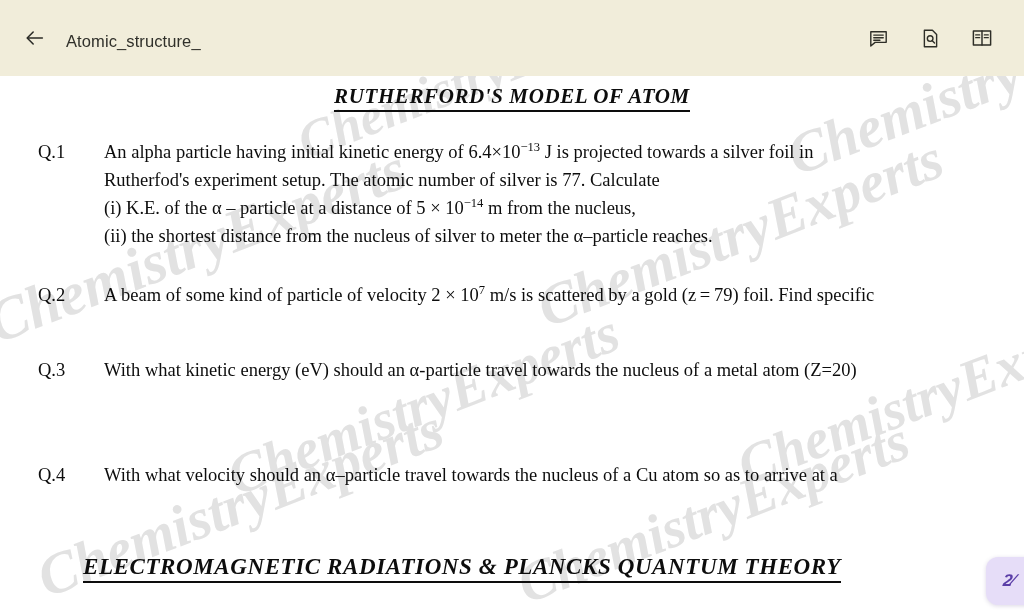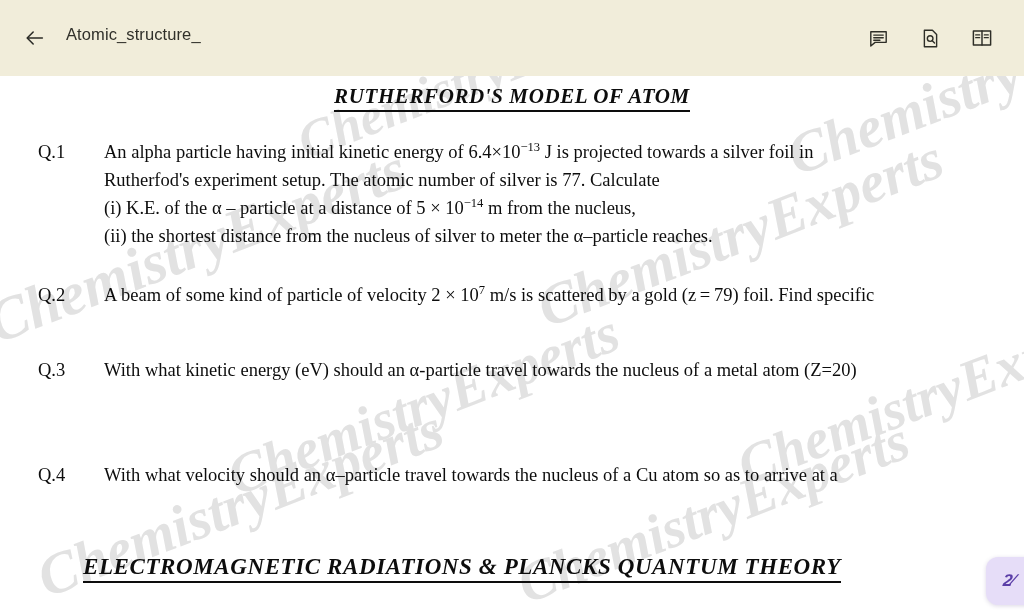--- a/index.html
+++ b/index.html
@@ -13,21 +13,21 @@
   #app { position:relative; width:1024px; height:611px; background:#ffffff; overflow:hidden; }
 
   
   .header {
     position:absolute; top:0; left:0; width:1024px; height:76px;
     background:#f1edda;
     display:flex; align-items:center;
     padding:0 22px;
     z-index:30;
   }
-  .hdr-left { display:flex; align-items:flex-start; gap:18px; flex:1; min-width:0; }
+  .hdr-left { display:flex; align-items:flex-end; gap:18px; flex:1; min-width:0; }
   .back-btn {
     width:26px; height:26px; display:flex; align-items:center; justify-content:center;
     color:#2b2b26; flex:0 0 auto; cursor:pointer;
   }
   .doc-title {
     font-family:"Liberation Sans", sans-serif;
     font-size:16.5px; color:#30302a; letter-spacing:.1px;
     white-space:nowrap; overflow:hidden; text-overflow:ellipsis;
   }
   .hdr-right { display:flex; align-items:center; gap:28px; flex:0 0 auto; padding-right:8px; }

